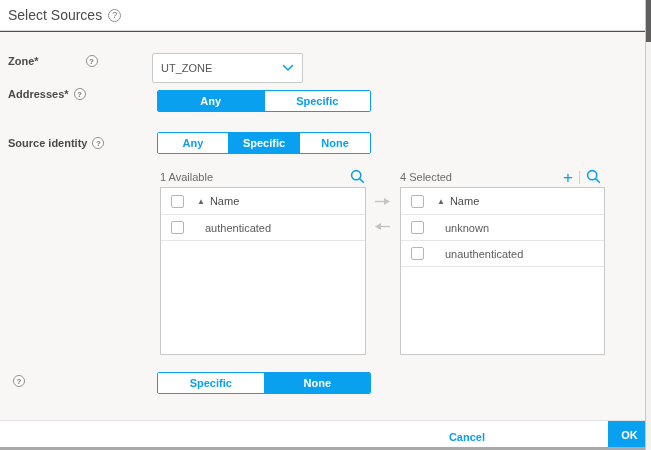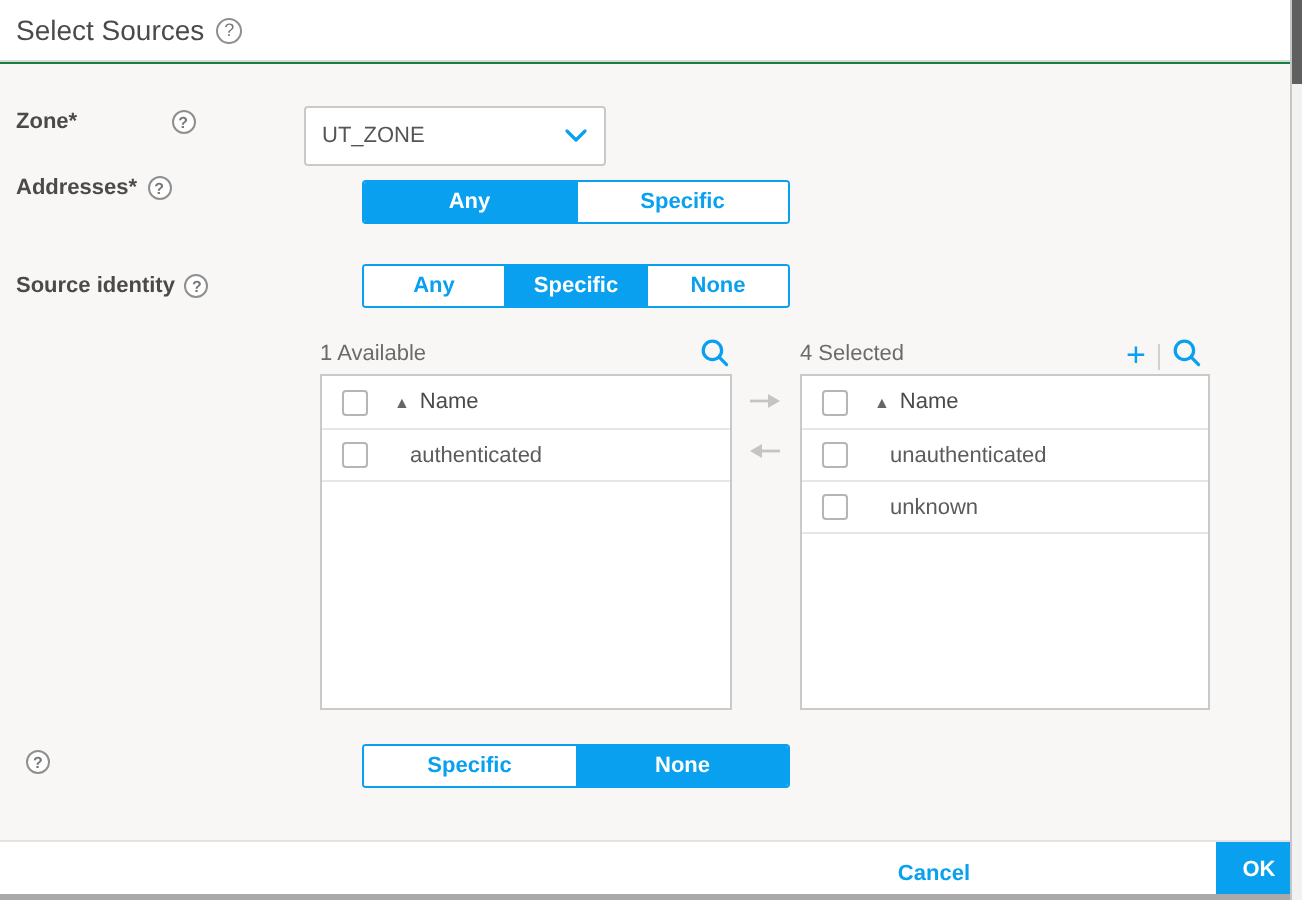--- a/index.html
+++ b/index.html
@@ -1,18 +1,18 @@
 <!DOCTYPE html>
 <html><head>
 <meta charset="utf-8">
 <style>
   * { margin:0; padding:0; box-sizing:border-box; }
   html,body { width:651px; height:450px; overflow:hidden; background:#fff;
               font-family:"Liberation Sans", sans-serif; }
-  .screen { position:relative; width:651px; height:450px; background:#15803d; }
+  .screen { position:relative; width:651px; height:450px; background:#6d28d9; }
 
   
   .header { position:absolute; left:0; top:0; width:645px; height:31px; background:#fff;
             border-bottom:1px solid #d8d8d8; display:flex; align-items:center; padding-left:8px; }
   .title { font-size:14px; color:#4a4a4a; }
   .help { display:inline-flex; align-items:center; justify-content:center;
           width:13px; height:13px; border:1px solid #8f8f8f; border-radius:50%;
           color:#777; font-size:9px; margin-left:6px; background:#fff; flex:0 0 auto; }
 
   
@@ -23,21 +23,21 @@
   .flabel .help { margin-left:5px; width:12px; height:12px; font-size:8px; }
 
   
   .select { position:absolute; left:152px; top:21px; width:151px; height:30px; background:#fff;
             border:1px solid #c9c9c9; border-radius:2px; display:flex; align-items:center;
             padding:0 8px; font-size:11px; color:#555; }
   .select .chev { margin-left:auto; display:flex; }
 
   
   .toggle { position:absolute; left:157px; width:214px; height:22px; display:flex;
-            border:1px solid #0aa0f0; border-radius:2px; background:#fff; overflow:hidden;margin-left:24px; }
+            border:1px solid #0aa0f0; border-radius:2px; background:#fff; overflow:hidden; }
   .seg { flex:1; display:flex; align-items:center; justify-content:center;
          font-size:11px; font-weight:bold; color:#0aa0f0; background:#fff; cursor:pointer;
          border-left:1px solid #0aa0f0; }
   .seg:first-child { border-left:none; }
   .seg.sel { background:#0aa0f0; color:#fff; }
 
   
   .list-title { position:absolute; font-size:11px; color:#6b6b6b; }
   .list-box { position:absolute; top:155px; height:168px; background:#fff;
               border:1px solid #c9c9c9; }
@@ -161,25 +161,25 @@
       </span>
     </div>
     <div class="list-box" style="left:400px; width:205px;">
       <div class="lrow head">
         <span class="cb"></span>
         <span class="sort">▲</span>
         <span class="colname">Name</span>
       </div>
       <div class="lrow item">
         <span class="cb"></span>
+        <span class="rowtext">unknown</span>
+      </div>
+      <div class="lrow item">
+        <span class="cb"></span>
         <span class="rowtext">unauthenticated</span>
-      </div>
-      <div class="lrow item">
-        <span class="cb"></span>
-        <span class="rowtext">unknown</span>
       </div>
     </div>
 
     <div class="flabel" style="top:343px;">
       <span class="help">?</span>
     </div>
     <div class="toggle" style="top:340px;">
       <div class="seg">Specific</div>
       <div class="seg sel">None</div>
     </div>

